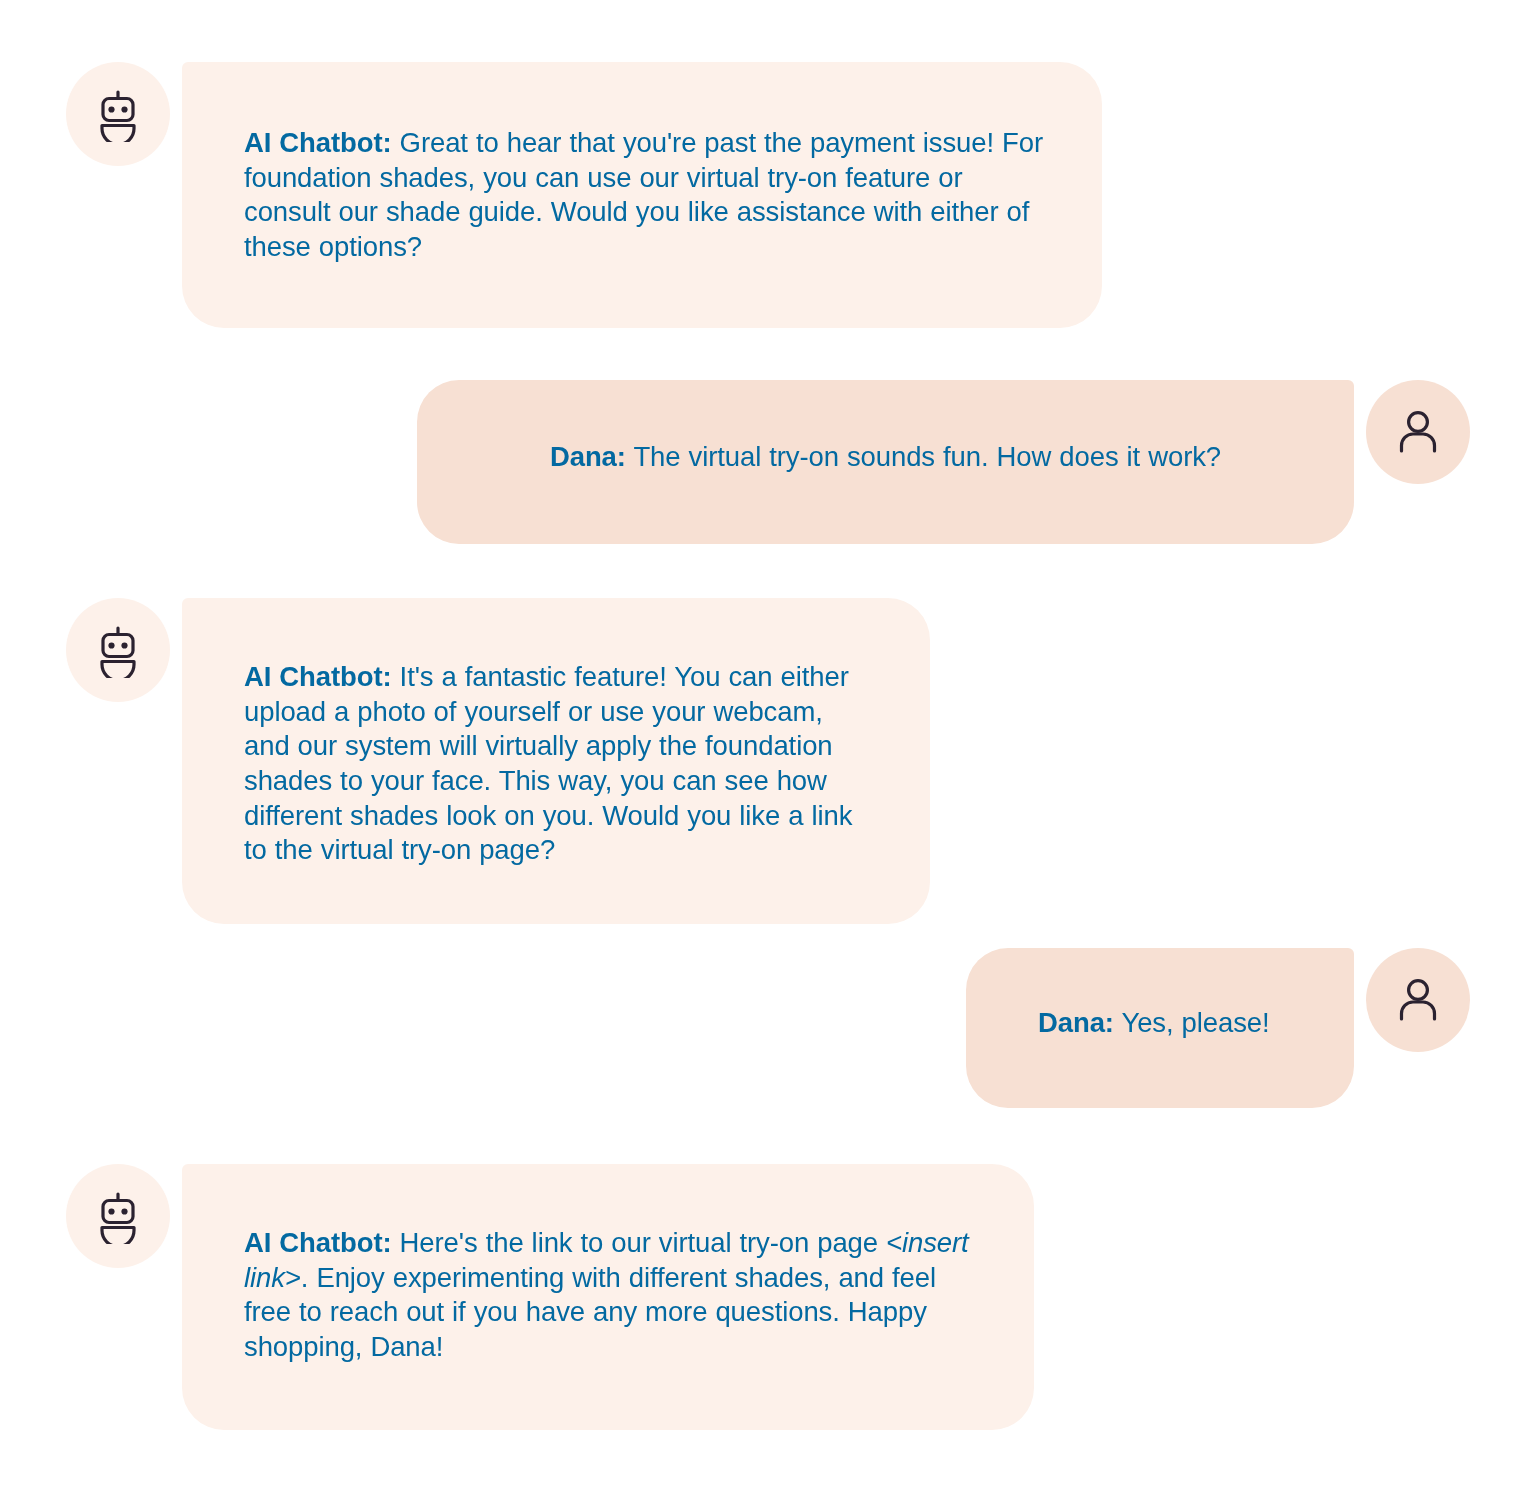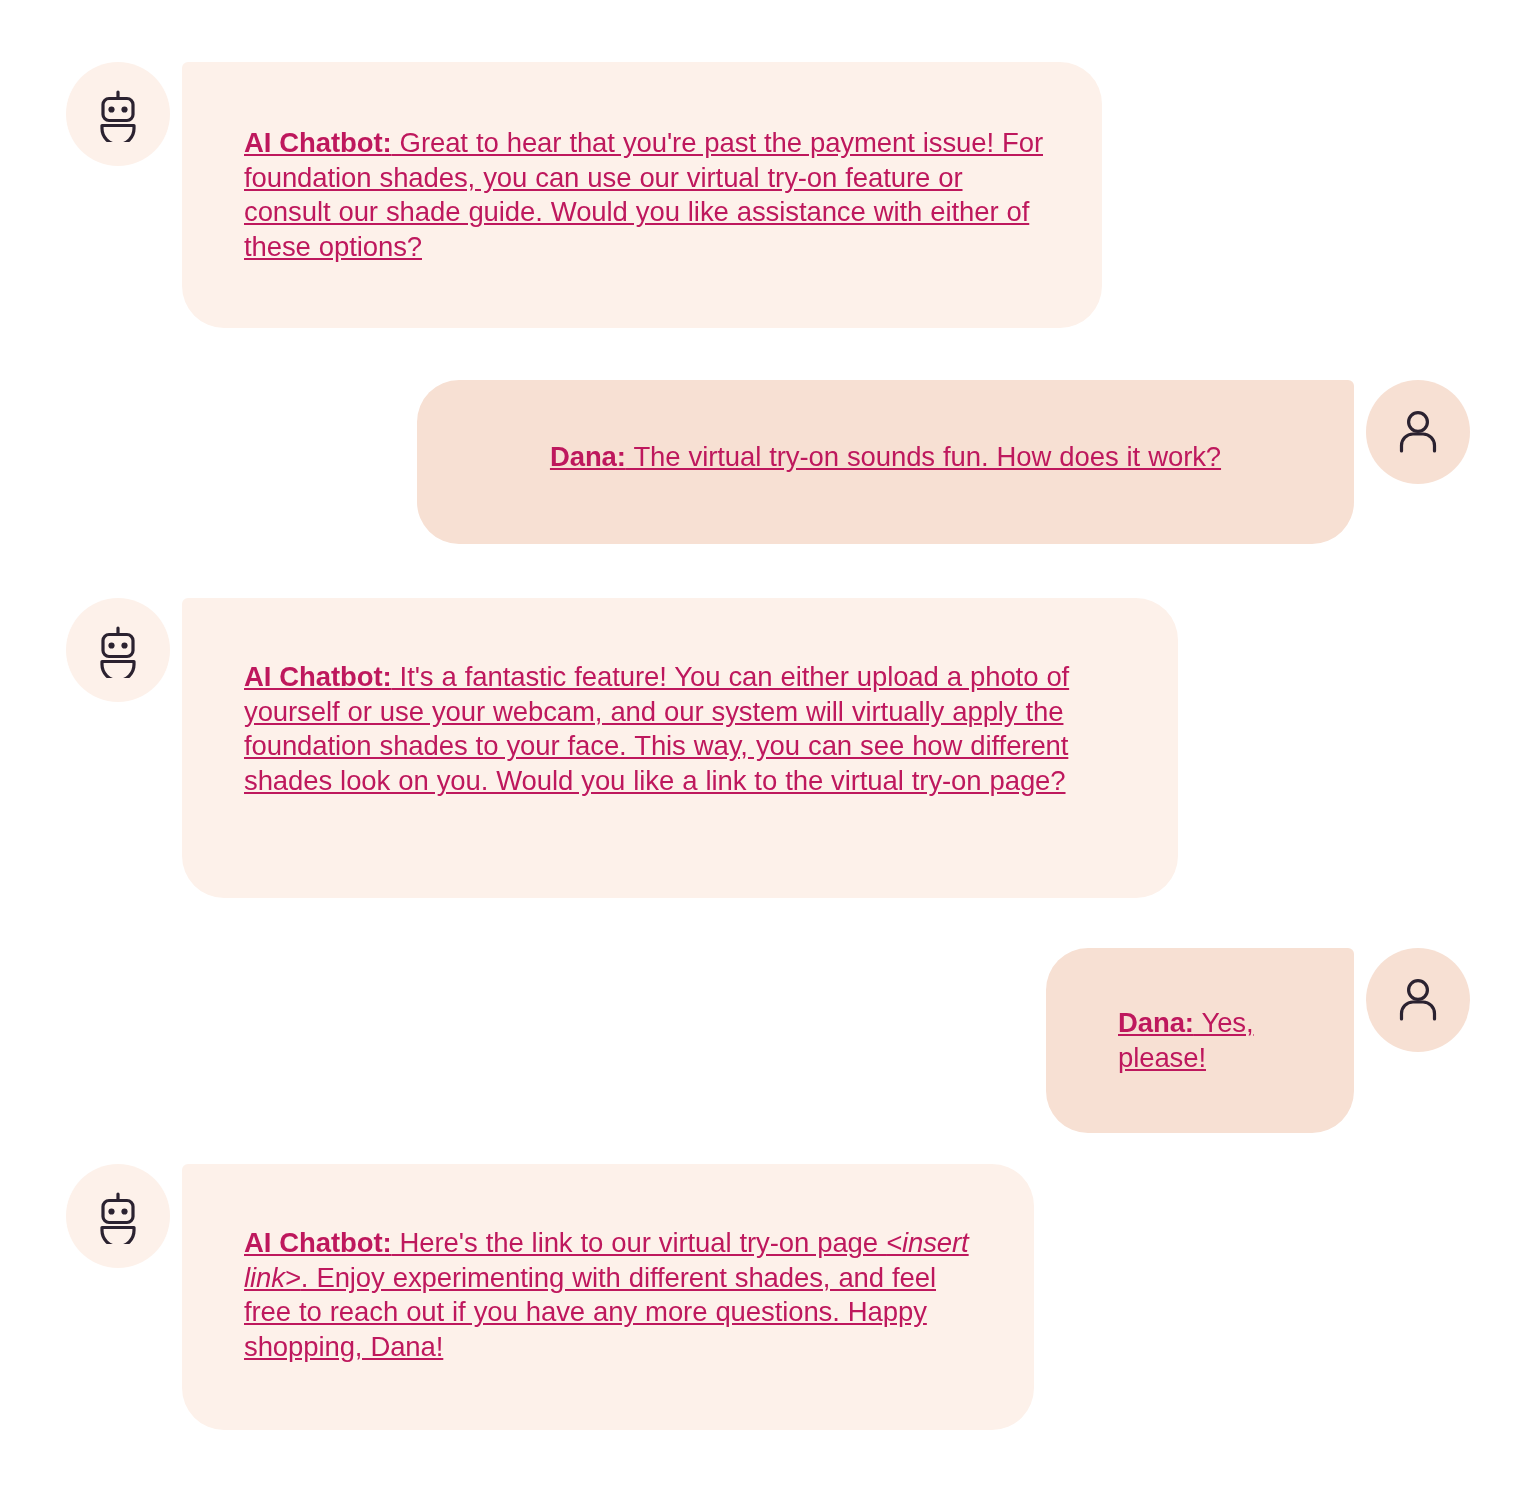--- a/index.html
+++ b/index.html
@@ -48,22 +48,21 @@
   .avatar svg { display: block; }
 
   
   .bubble {
     position: relative;
     padding: 56px 56px 56px 62px;
     font-size: 27.5px;
     line-height: 1.26;
     letter-spacing: -0.1px;
     word-spacing: 0.5px;
-    color: #be185d;
-    text-decoration: underline;
+    color: #0369a1;
   }
   .bubble-bot {
     background: #fdf1ea;
     border-radius: 6px 42px 42px 42px;
     margin-left: 12px;
   }
   .bubble-user {
     background: #f7e0d3;
     border-radius: 42px 6px 42px 42px;
     margin-right: 12px;
@@ -80,24 +79,24 @@
   }
 
   
   #row1 { top: 62px; }
   #row1 .bubble-bot { width: 920px; min-height: 266px; padding-top: 64px; }
 
   #row2 { top: 380px; }
   #row2 .bubble-user { width: 937px; min-height: 164px; padding: 60px 60px 60px 60px; text-align: center; }
 
   #row3 { top: 598px; }
-  #row3 .bubble-bot { width: 996px; min-height: 300px; padding-top: 62px; }
+  #row3 .bubble-bot { width: 748px; min-height: 300px; padding-top: 62px; }
 
   #row4 { top: 948px; }
-  #row4 .bubble-user { width: 308px; min-height: 160px; padding: 58px 60px 58px 72px; }
+  #row4 .bubble-user { width: 388px; min-height: 160px; padding: 58px 60px 58px 72px; }
 
   #row5 { top: 1164px; }
   #row5 .bubble-bot { width: 852px; min-height: 266px; padding-top: 62px; }
 </style>
 </head>
 <body>
 
 <div class="chat">
 
   <div class="row row-bot" id="row1">

